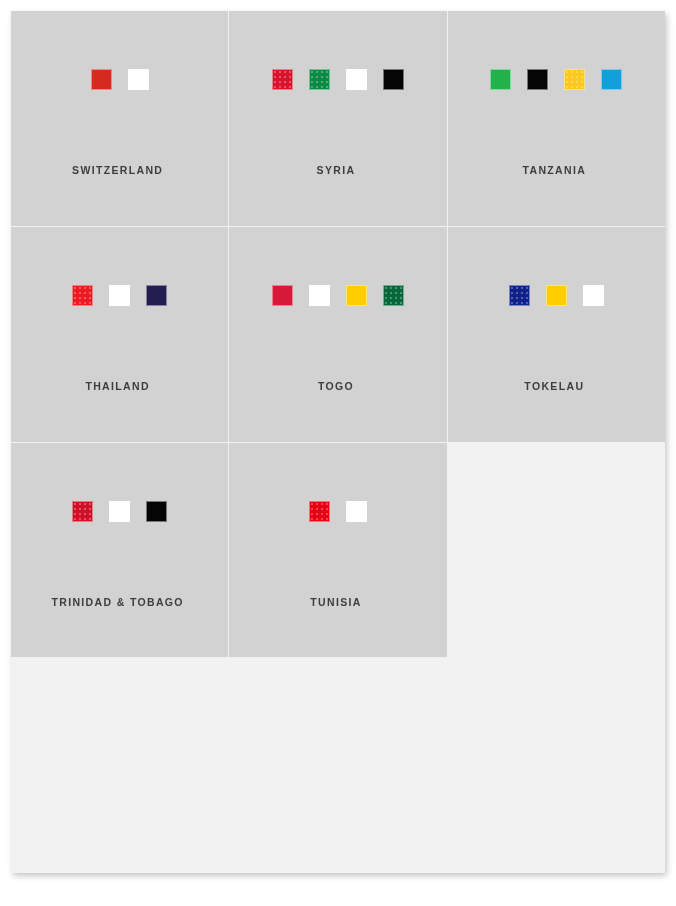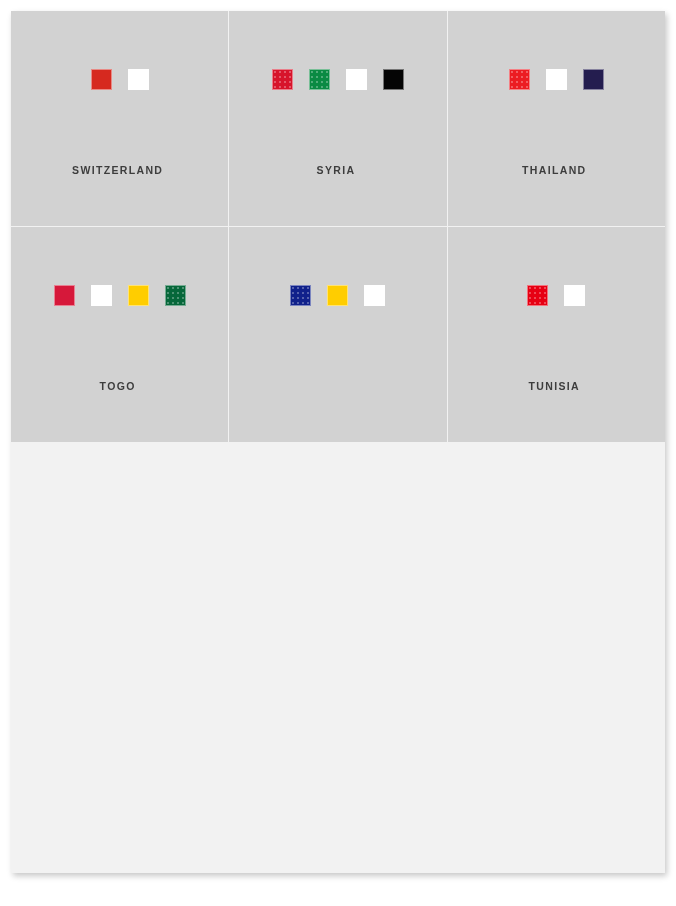--- a/index.html
+++ b/index.html
@@ -106,20 +106,29 @@
         <div class="swatches">
           <div class="swatch textured" title="#D7142B" style="background: rgb(215, 20, 43);"></div>
           <div class="swatch textured" title="#0B8A43" style="background: rgb(11, 138, 67);"></div>
           <div class="swatch" title="#FFFFFF" style="background: rgb(255, 255, 255);"></div>
           <div class="swatch" title="#050505" style="background: rgb(5, 5, 5);"></div>
         </div>
         <div class="country-name">SYRIA</div>
       </div>
       <div class="cell">
         <div class="swatches">
+          <div class="swatch" title="#21B24B" style="background: rgb(33, 178, 75);"></div>
+          <div class="swatch" title="#050505" style="background: rgb(5, 5, 5);"></div>
+          <div class="swatch textured" title="#FCC81E" style="background: rgb(252, 200, 30);"></div>
+          <div class="swatch" title="#12A0DC" style="background: rgb(18, 160, 220);"></div>
+        </div>
+        <div class="country-name">TANZANIA</div>
+      </div>
+      <div class="cell">
+        <div class="swatches">
           <div class="swatch textured" title="#EC1B22" style="background: rgb(236, 27, 34);"></div>
           <div class="swatch" title="#FFFFFF" style="background: rgb(255, 255, 255);"></div>
           <div class="swatch" title="#241D4F" style="background: rgb(36, 29, 79);"></div>
         </div>
         <div class="country-name">THAILAND</div>
       </div>
       <div class="cell">
         <div class="swatches">
           <div class="swatch" title="#D6183A" style="background: rgb(214, 24, 58);"></div>
           <div class="swatch" title="#FFFFFF" style="background: rgb(255, 255, 255);"></div>
@@ -127,20 +136,29 @@
           <div class="swatch textured" title="#06673A" style="background: rgb(6, 103, 58);"></div>
         </div>
         <div class="country-name">TOGO</div>
       </div>
       <div class="cell">
         <div class="swatches">
           <div class="swatch textured" title="#10218B" style="background: rgb(16, 33, 139);"></div>
           <div class="swatch" title="#FFCD00" style="background: rgb(255, 205, 0);"></div>
           <div class="swatch" title="#FFFFFF" style="background: rgb(255, 255, 255);"></div>
         </div>
+        <div class="country-name">TOKELAU</div>
+      </div>
+      <div class="cell">
+        <div class="swatches">
+          <div class="swatch textured" title="#CE1126" style="background: rgb(206, 17, 38);"></div>
+          <div class="swatch" title="#FFFFFF" style="background: rgb(255, 255, 255);"></div>
+          <div class="swatch" title="#050505" style="background: rgb(5, 5, 5);"></div>
+        </div>
+        <div class="country-name">TRINIDAD &amp; TOBAGO</div>
       </div>
       <div class="cell">
         <div class="swatches">
           <div class="swatch textured" title="#E70013" style="background: rgb(231, 0, 19);"></div>
           <div class="swatch" title="#FFFFFF" style="background: rgb(255, 255, 255);"></div>
         </div>
         <div class="country-name">TUNISIA</div>
       </div>
     </div>
 </div>

